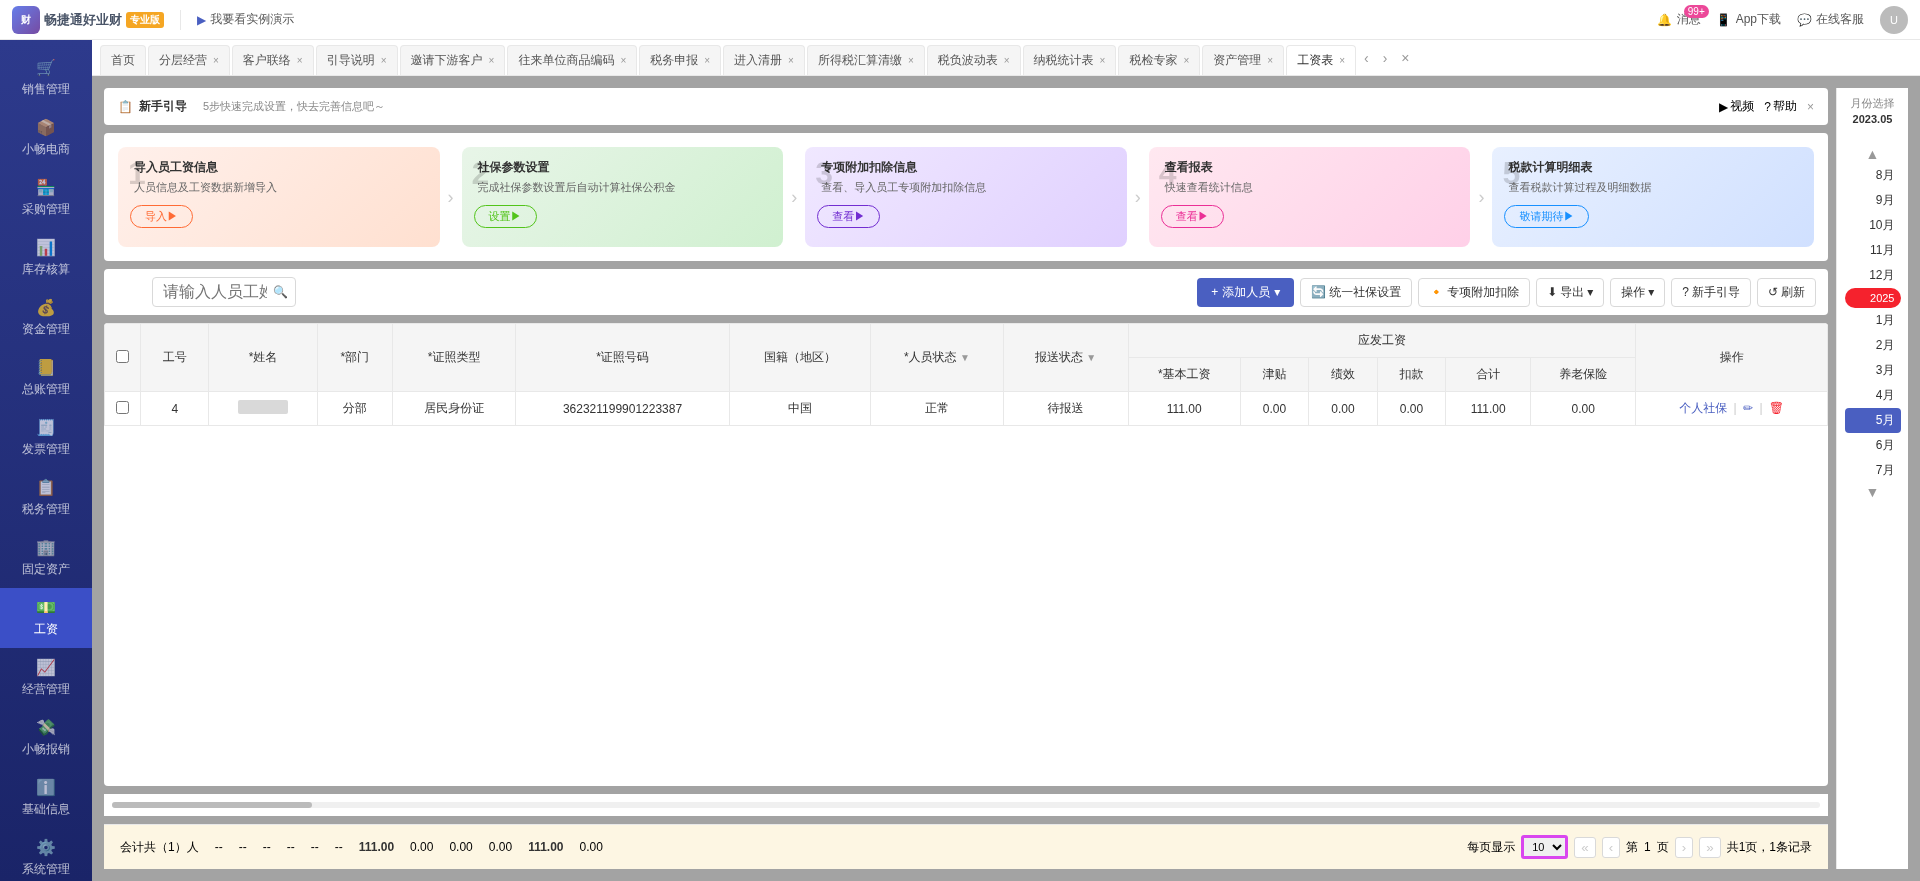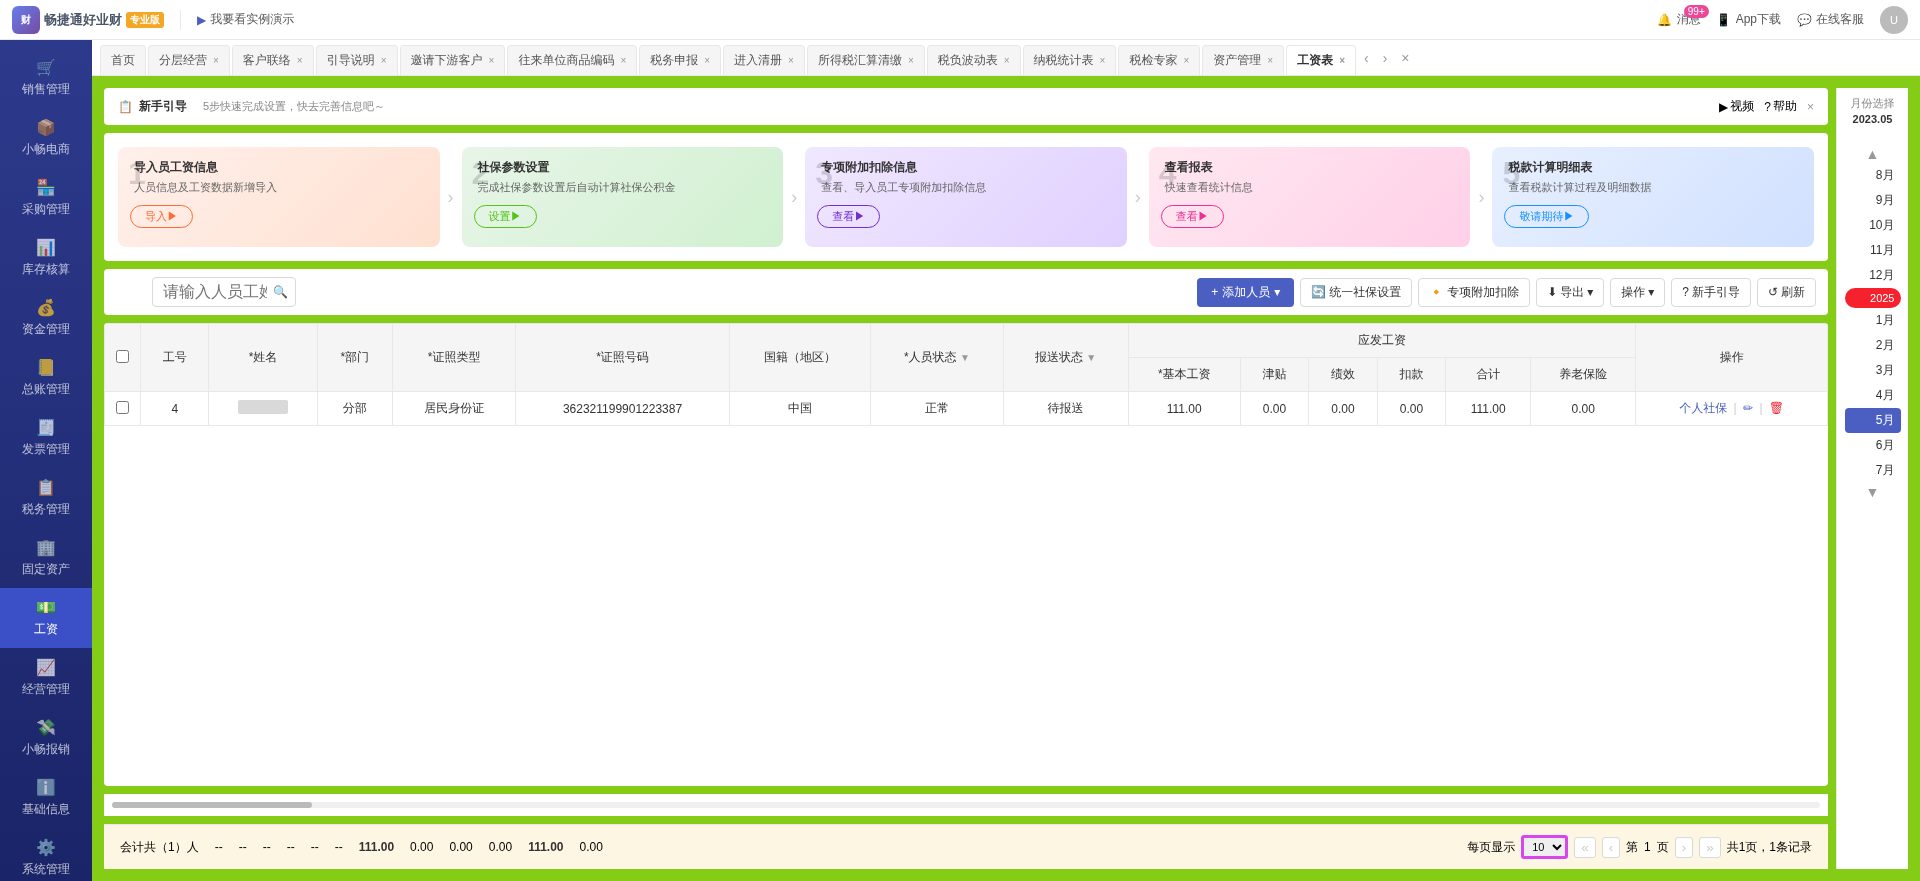--- a/index.html
+++ b/index.html
@@ -20,27 +20,27 @@
     
     .main-layout { display: flex; flex: 1; overflow: hidden; }
 
     
     .sidebar { width: 92px; background: linear-gradient(180deg, #2d3a8c 0%, #1a2468 100%); display: flex; flex-direction: column; align-items: center; padding: 8px 0; overflow-y: auto; }
     .sidebar-item { width: 100%; padding: 10px 4px; display: flex; flex-direction: column; align-items: center; gap: 2px; cursor: pointer; color: rgba(255,255,255,0.7); font-size: 12px; transition: background 0.2s; }
     .sidebar-item.active { background: #3b4fc7; color: #fff; }
     .sidebar-item-icon { font-size: 16px; margin-bottom: 2px; }
 
     
-    .content-area { flex: 1; display: flex; flex-direction: column; overflow: hidden; background: #84cc16; }
+    .content-area { flex: 1; display: flex; flex-direction: column; overflow: hidden; background: #a3a3a3; }
 
     
     .tab-bar { height: 36px; background: #fff; display: flex; align-items: flex-end; border-bottom: 1px solid #e8e8e8; overflow-x: auto; padding: 0 8px; gap: 2px; flex-shrink: 0; }
     .tab-bar::-webkit-scrollbar { height: 3px; }
     .tab { display: flex; align-items: center; gap: 4px; padding: 6px 10px; border: 1px solid #e8e8e8; border-bottom: none; border-radius: 4px 4px 0 0; background: #f5f5f5; cursor: pointer; font-size: 12px; color: #555; white-space: nowrap; }
-    .tab.active { background: #fff; color: #333; border-bottom: 1px solid #fff; margin-bottom: -1px; font-weight: bold; }
+    .tab.active { background: #fff; color: #333; border-bottom: 1px solid #fff; margin-bottom: -1px; }
     .tab-close { color: #999; font-size: 10px; cursor: pointer; margin-left: 2px; }
     .tab-nav-btn { padding: 4px 6px; cursor: pointer; color: #999; background: #fff; border: none; font-size: 14px; align-self: center; }
 
     
     .page-content { flex: 1; overflow-y: auto; padding: 12px; display: flex; gap: 8px; }
     .main-panel { flex: 1; display: flex; flex-direction: column; gap: 8px; }
 
     
     .guide-banner { background: #fff; border-radius: 4px; padding: 10px 14px; display: flex; align-items: center; justify-content: space-between; }
     .guide-title { display: flex; align-items: center; gap: 6px; font-weight: bold; color: #333; }

